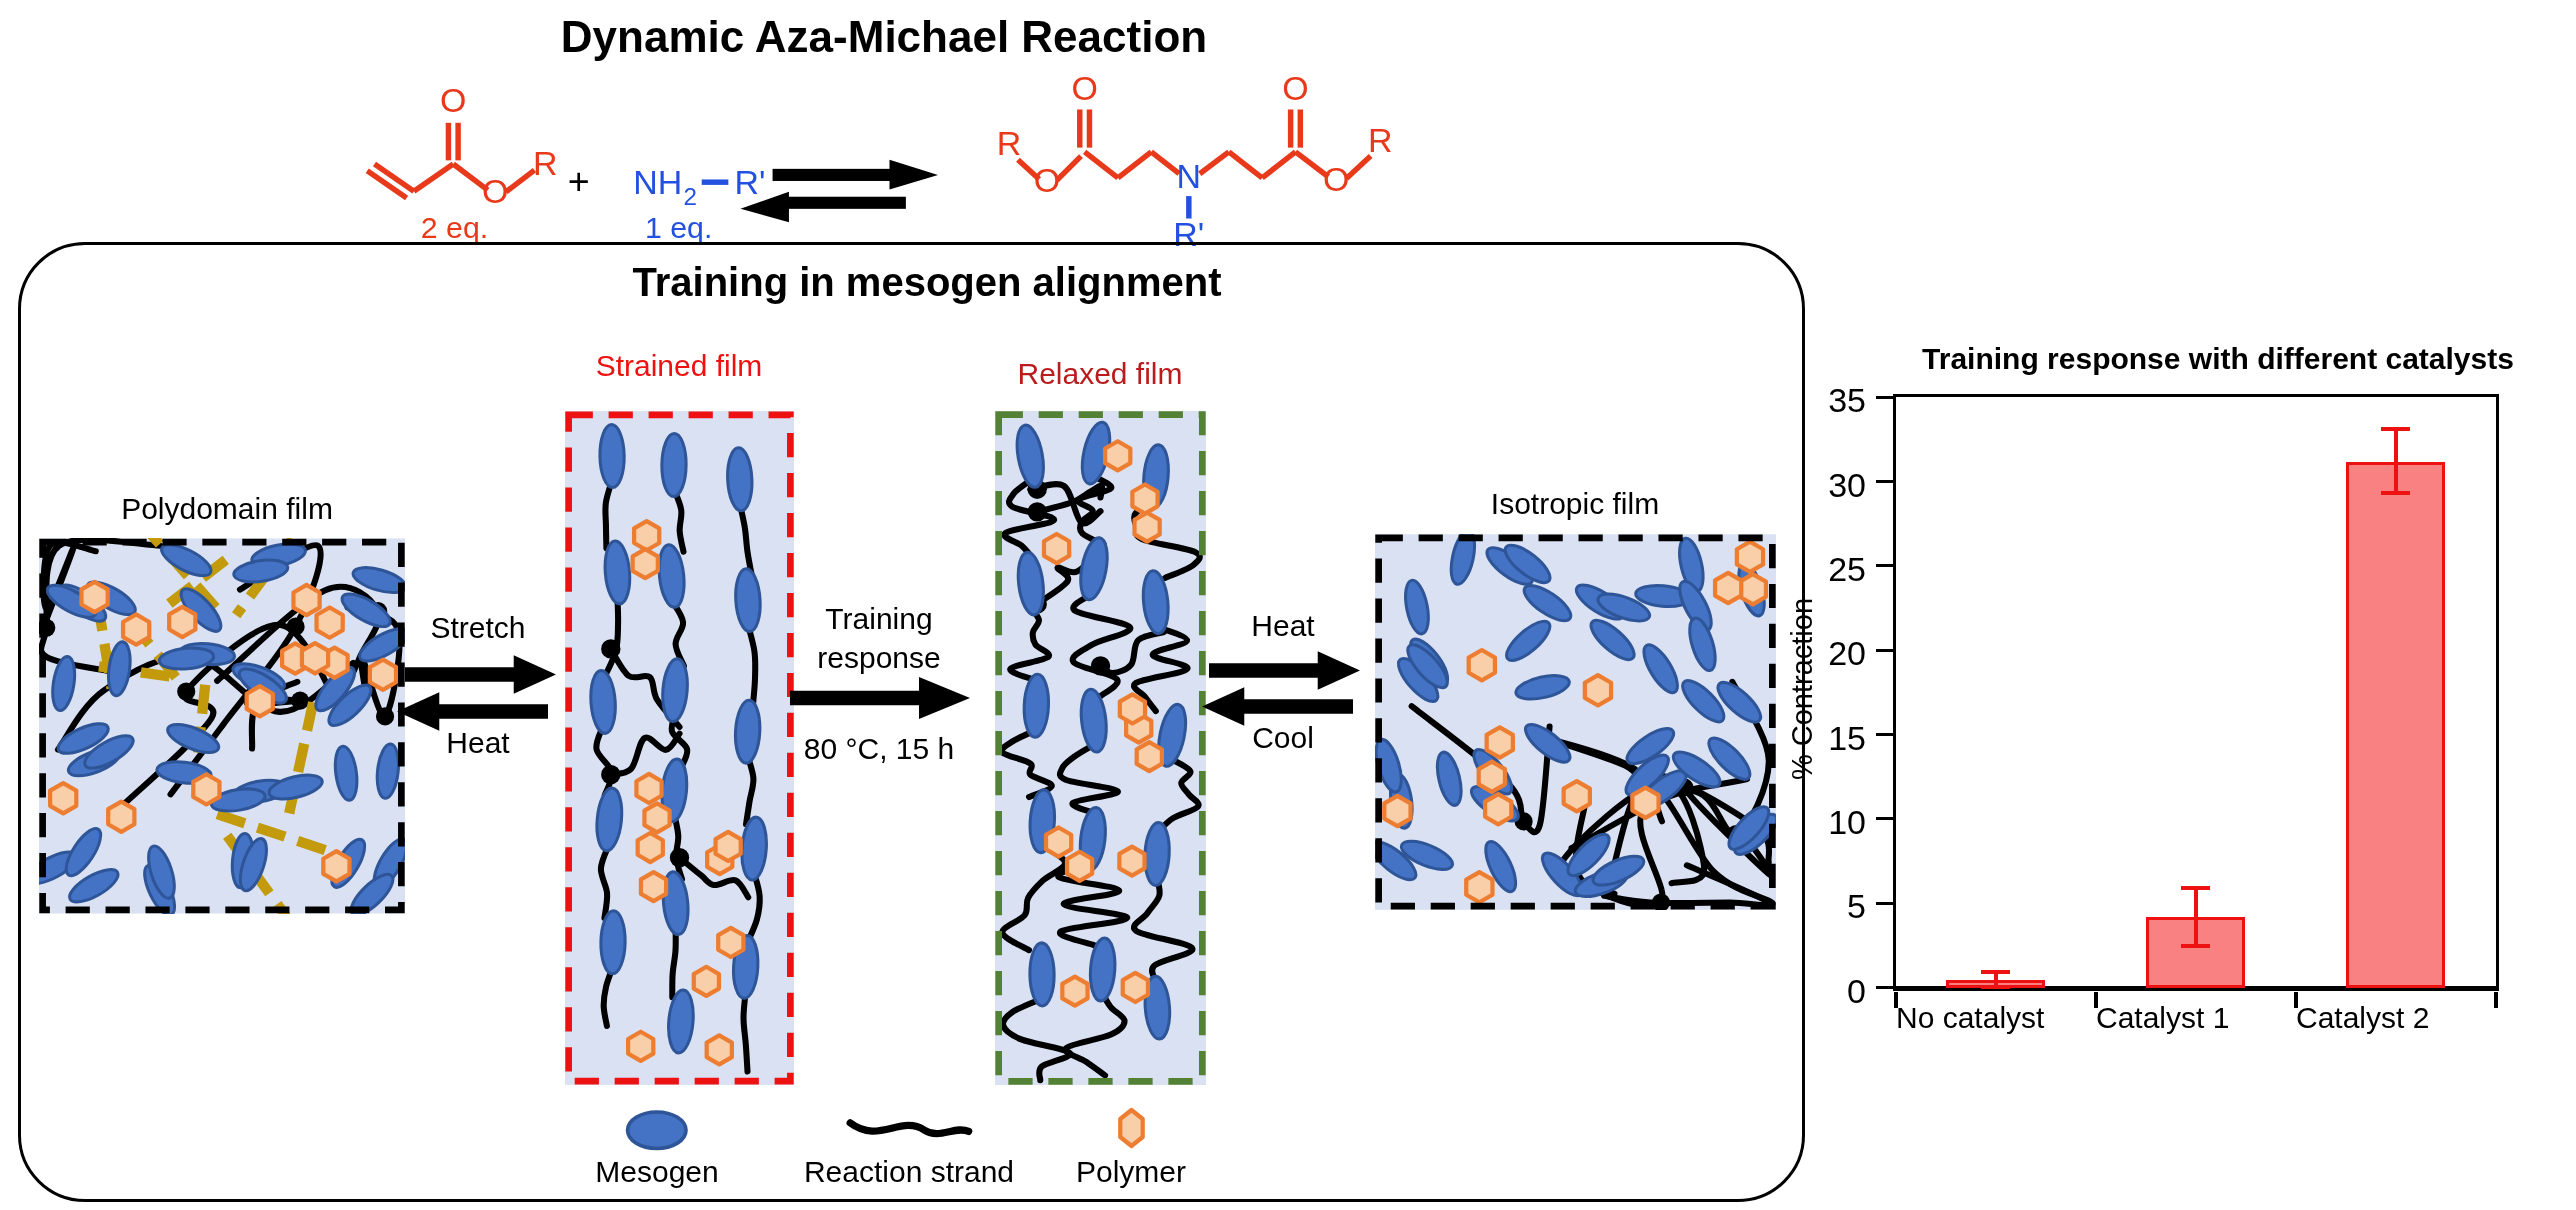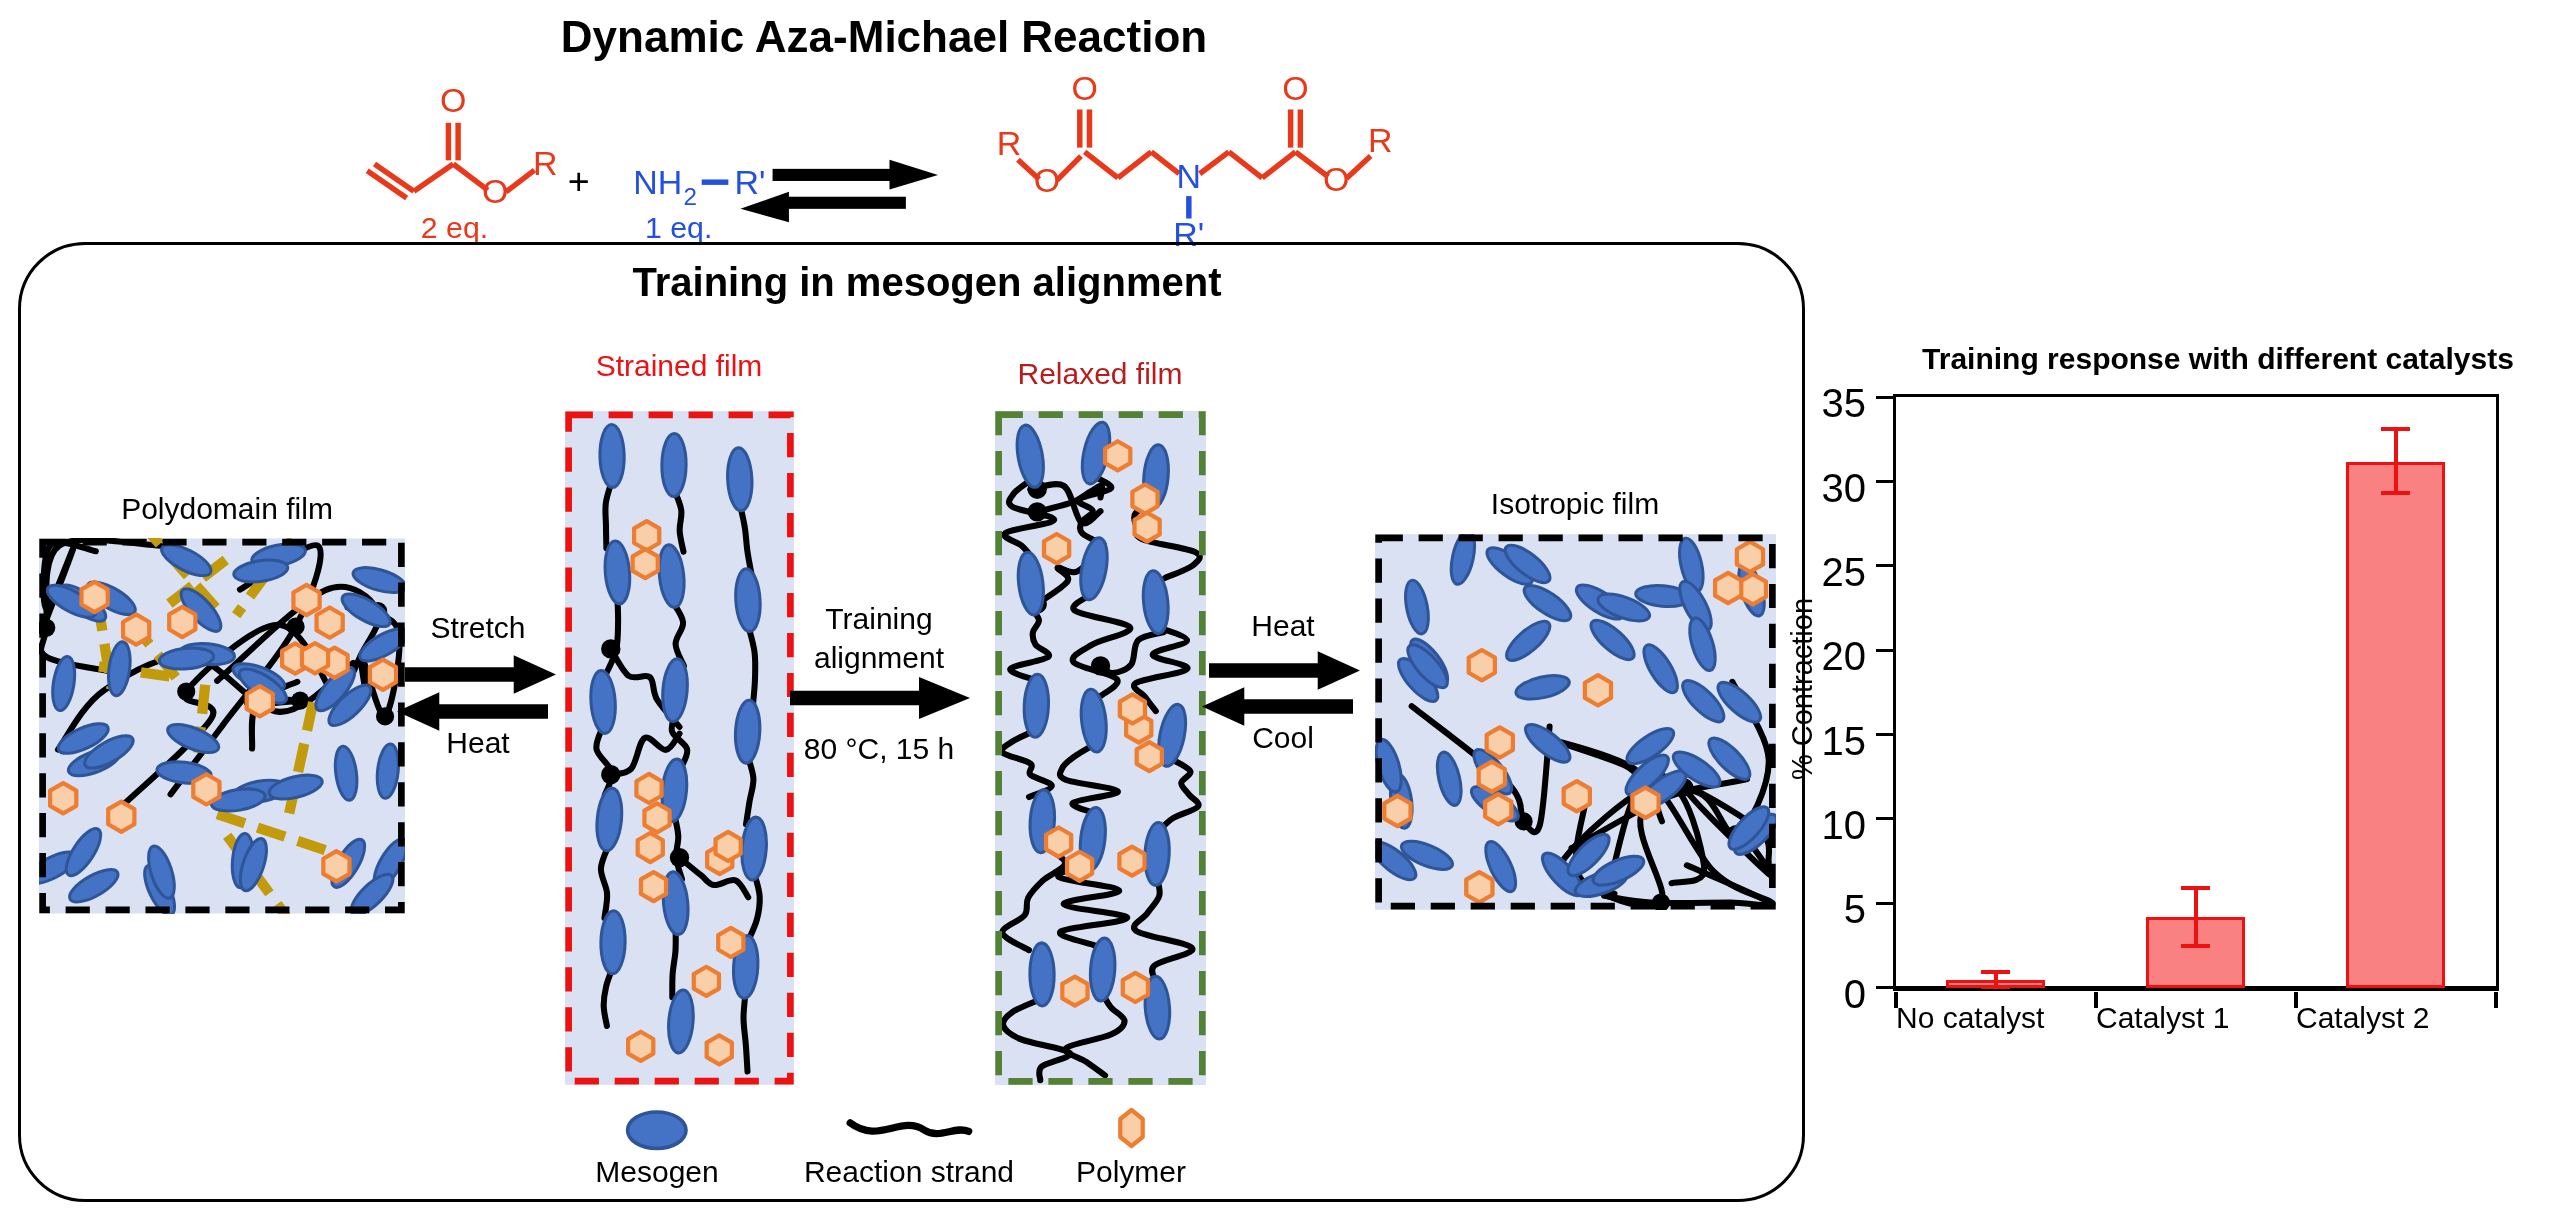--- a/index.html
+++ b/index.html
@@ -9,21 +9,21 @@
        font-family:"Liberation Sans",sans-serif;line-height:1;}
   .b{font-weight:bold;}
   .abs{position:absolute;}
   #panel-box{position:absolute;left:18px;top:242px;width:1787px;height:960px;
              border:3.6px solid #000;border-radius:67px;box-sizing:border-box;}
   .film-svg{position:absolute;}
   #chart{position:absolute;left:1893px;top:394px;width:600px;height:591px;
          border:3px solid #000;}
   #chart .axisline{position:absolute;left:0;right:0;bottom:0;height:2.4px;background:#000;}
   .ytick{position:absolute;left:-20px;width:17px;height:3px;background:#000;}
-  .ylab{position:absolute;left:-103px;width:73px;text-align:right;font-size:40px;}
+  .ylab{position:absolute;left:-103px;width:73px;text-align:right;font-size:34px;}
   .xtick{position:absolute;width:3.6px;height:15.7px;background:#000;}
   .xlab{position:absolute;width:200px;text-align:left;font-size:30px;}
   .bar{position:absolute;bottom:0;box-sizing:border-box;}
   .ebar-line{position:absolute;width:3.6px;}
   .ebar-cap{position:absolute;width:29px;height:3.6px;}
   .legend-item{position:absolute;text-align:center;transform:translateX(-50%);}
 </style>
 </head>
 <body>
 
@@ -360,21 +360,21 @@
   <div class="lbl" style="left:478px;top:613px;font-size:30px;">Stretch</div>
   <svg class="abs" style="left:405px;top:655px;" width="151" height="39" viewBox="0 0 250 64">
     <polygon points="0,20 180,20 180,0 250,32 180,64 180,44 0,44" fill="#000"></polygon>
     </svg>
   <svg class="abs" style="left:397px;top:692px;" width="151" height="39" viewBox="0 0 250 64">
     <polygon points="250,20 70,20 70,0 0,32 70,64 70,44 250,44" fill="#000"></polygon>
     </svg>
   <div class="lbl" style="left:478px;top:728px;font-size:30px;">Heat</div>
 
   <div class="lbl" style="left:879px;top:604px;font-size:30px;">Training</div>
-  <div class="lbl" style="left:879px;top:643px;font-size:30px;">alignment</div>
+  <div class="lbl" style="left:879px;top:643px;font-size:30px;">response</div>
   <svg class="abs" style="left:789px;top:677px;" width="182" height="42" viewBox="0 0 300 70">
     <polygon points="0,23 215,23 215,0 300,35 215,70 215,47 0,47" fill="#000"></polygon>
     </svg>
   <div class="lbl" style="left:879px;top:734px;font-size:30px;">80 °C, 15 h</div>
 
   <div class="lbl" style="left:1283px;top:611px;font-size:30px;">Heat</div>
   <svg class="abs" style="left:1209px;top:651px;" width="151" height="39" viewBox="0 0 250 64">
     <polygon points="0,20 180,20 180,0 250,32 180,64 180,44 0,44" fill="#000"></polygon>
     </svg>
   <svg class="abs" style="left:1202px;top:687px;" width="151" height="39" viewBox="0 0 250 64">

